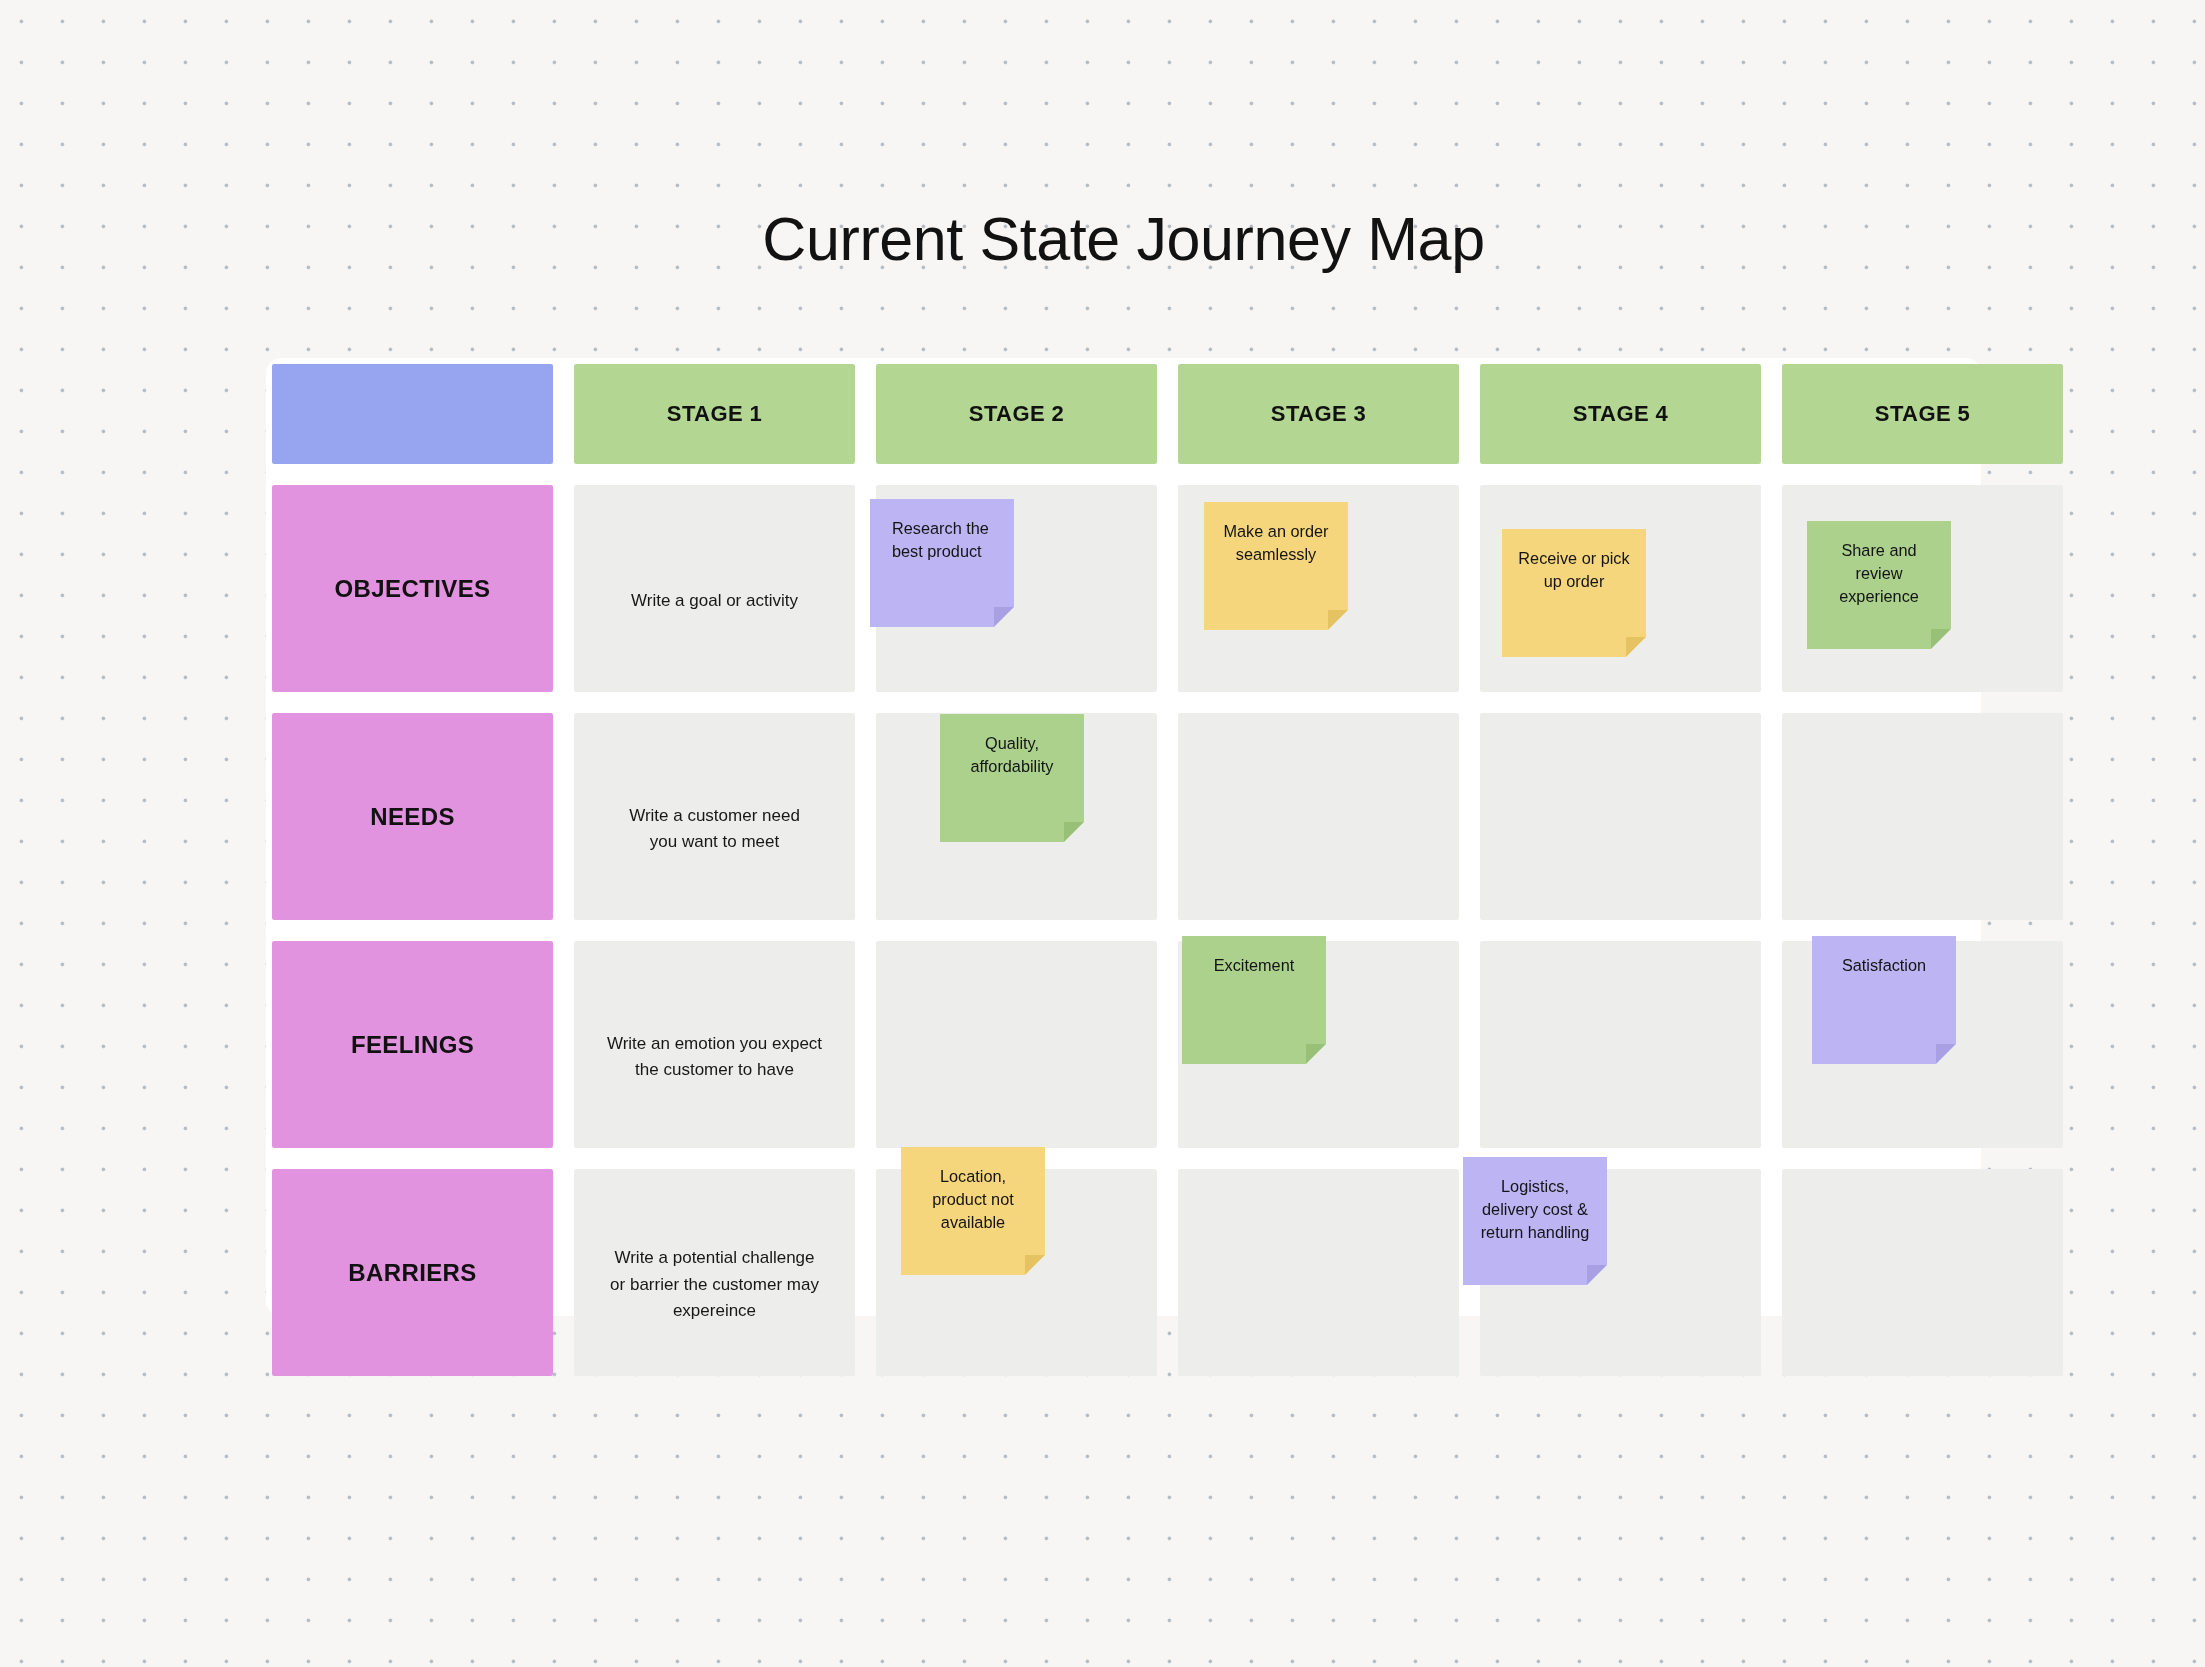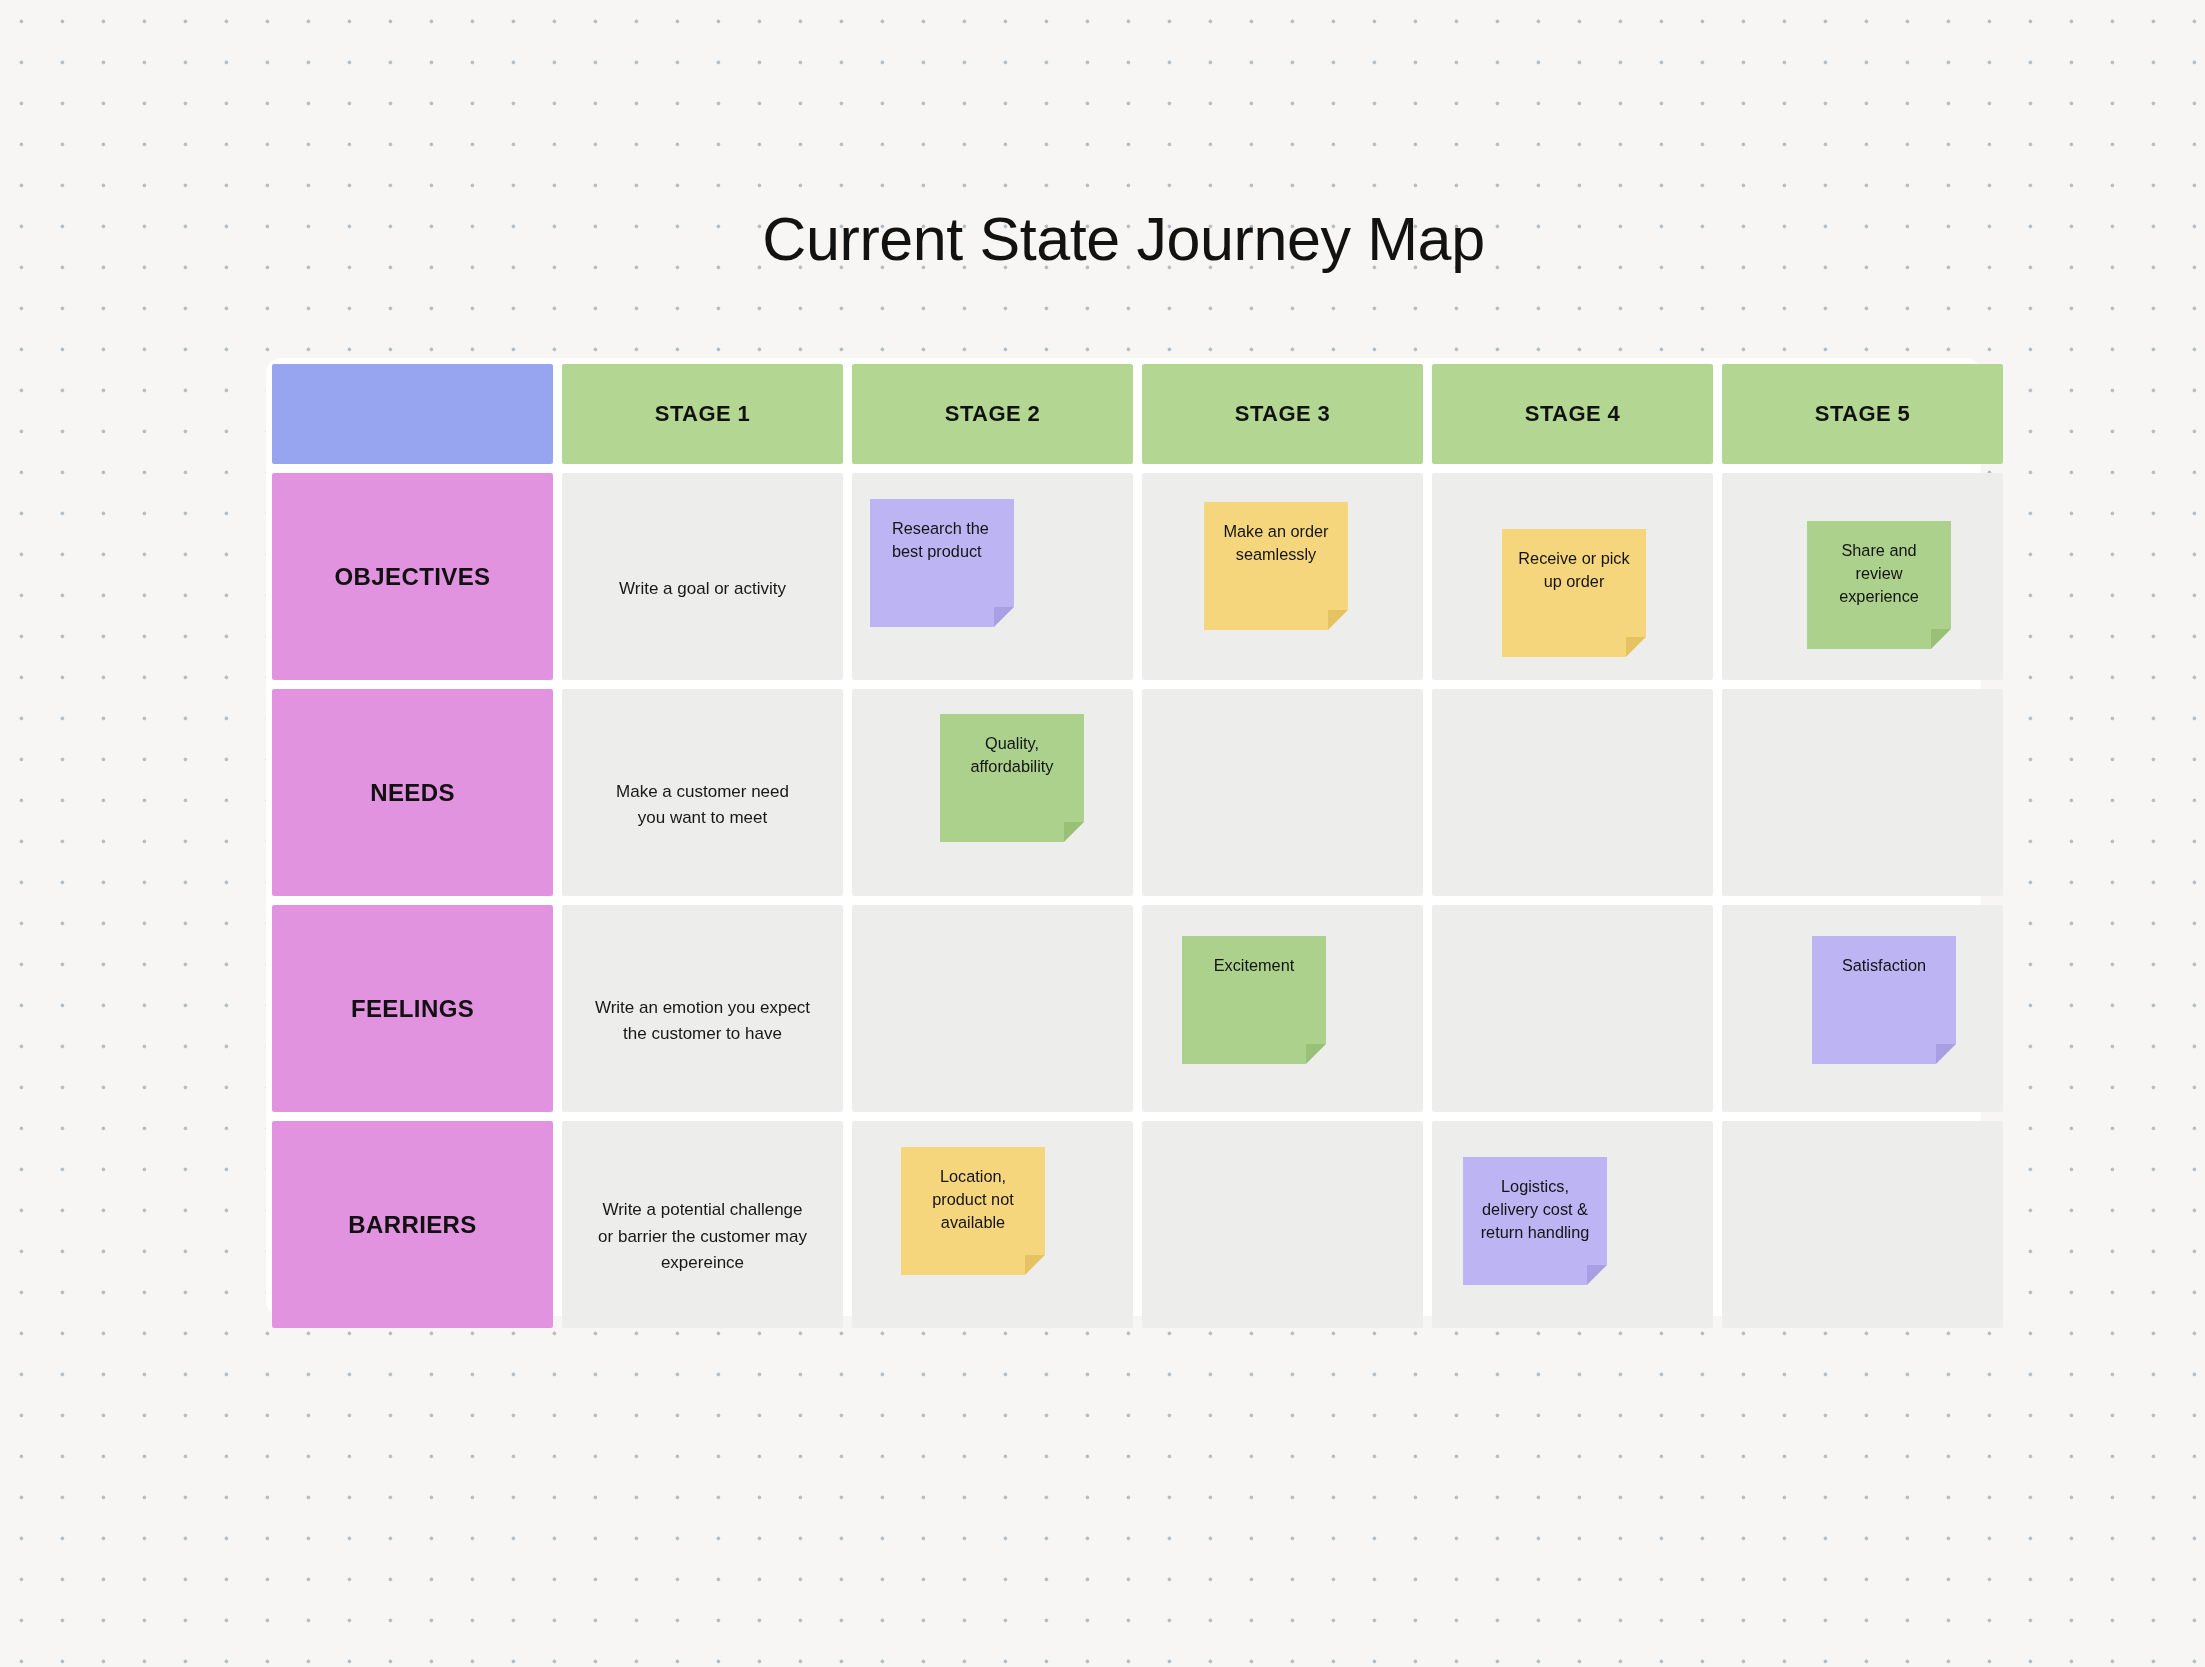--- a/index.html
+++ b/index.html
@@ -40,21 +40,21 @@
     border-radius: 15px;
   }
 
   .journey-grid {
     position: absolute;
     left: 272px;
     top: 364px;
     display: grid;
     grid-template-columns: 281px repeat(5, 281px);
     grid-template-rows: 100px repeat(4, 207px);
-    gap: 9px;
+    gap: 21px;
   }
 
   .cell {
     border-radius: 2.2px;
     display: flex;
     align-items: center;
     justify-content: center;
     position: relative;
   }
   .cell.corner   { background: var(--corner-cell, #97a5f0); }
@@ -116,21 +116,21 @@
       <div class="cell rowlabel">OBJECTIVES</div>
       <div class="cell body">
         <div class="hint">Write a goal or activity</div>
       </div>
       <div class="cell body"></div>
       <div class="cell body"></div>
       <div class="cell body"></div>
       <div class="cell body"></div>
       <div class="cell rowlabel">NEEDS</div>
       <div class="cell body">
-        <div class="hint">Make a customer need
+        <div class="hint">Write a customer need
 you want to meet</div>
       </div>
       <div class="cell body"></div>
       <div class="cell body"></div>
       <div class="cell body"></div>
       <div class="cell body"></div>
       <div class="cell rowlabel">FEELINGS</div>
       <div class="cell body">
         <div class="hint">Write an emotion you expect
 the customer to have</div>

